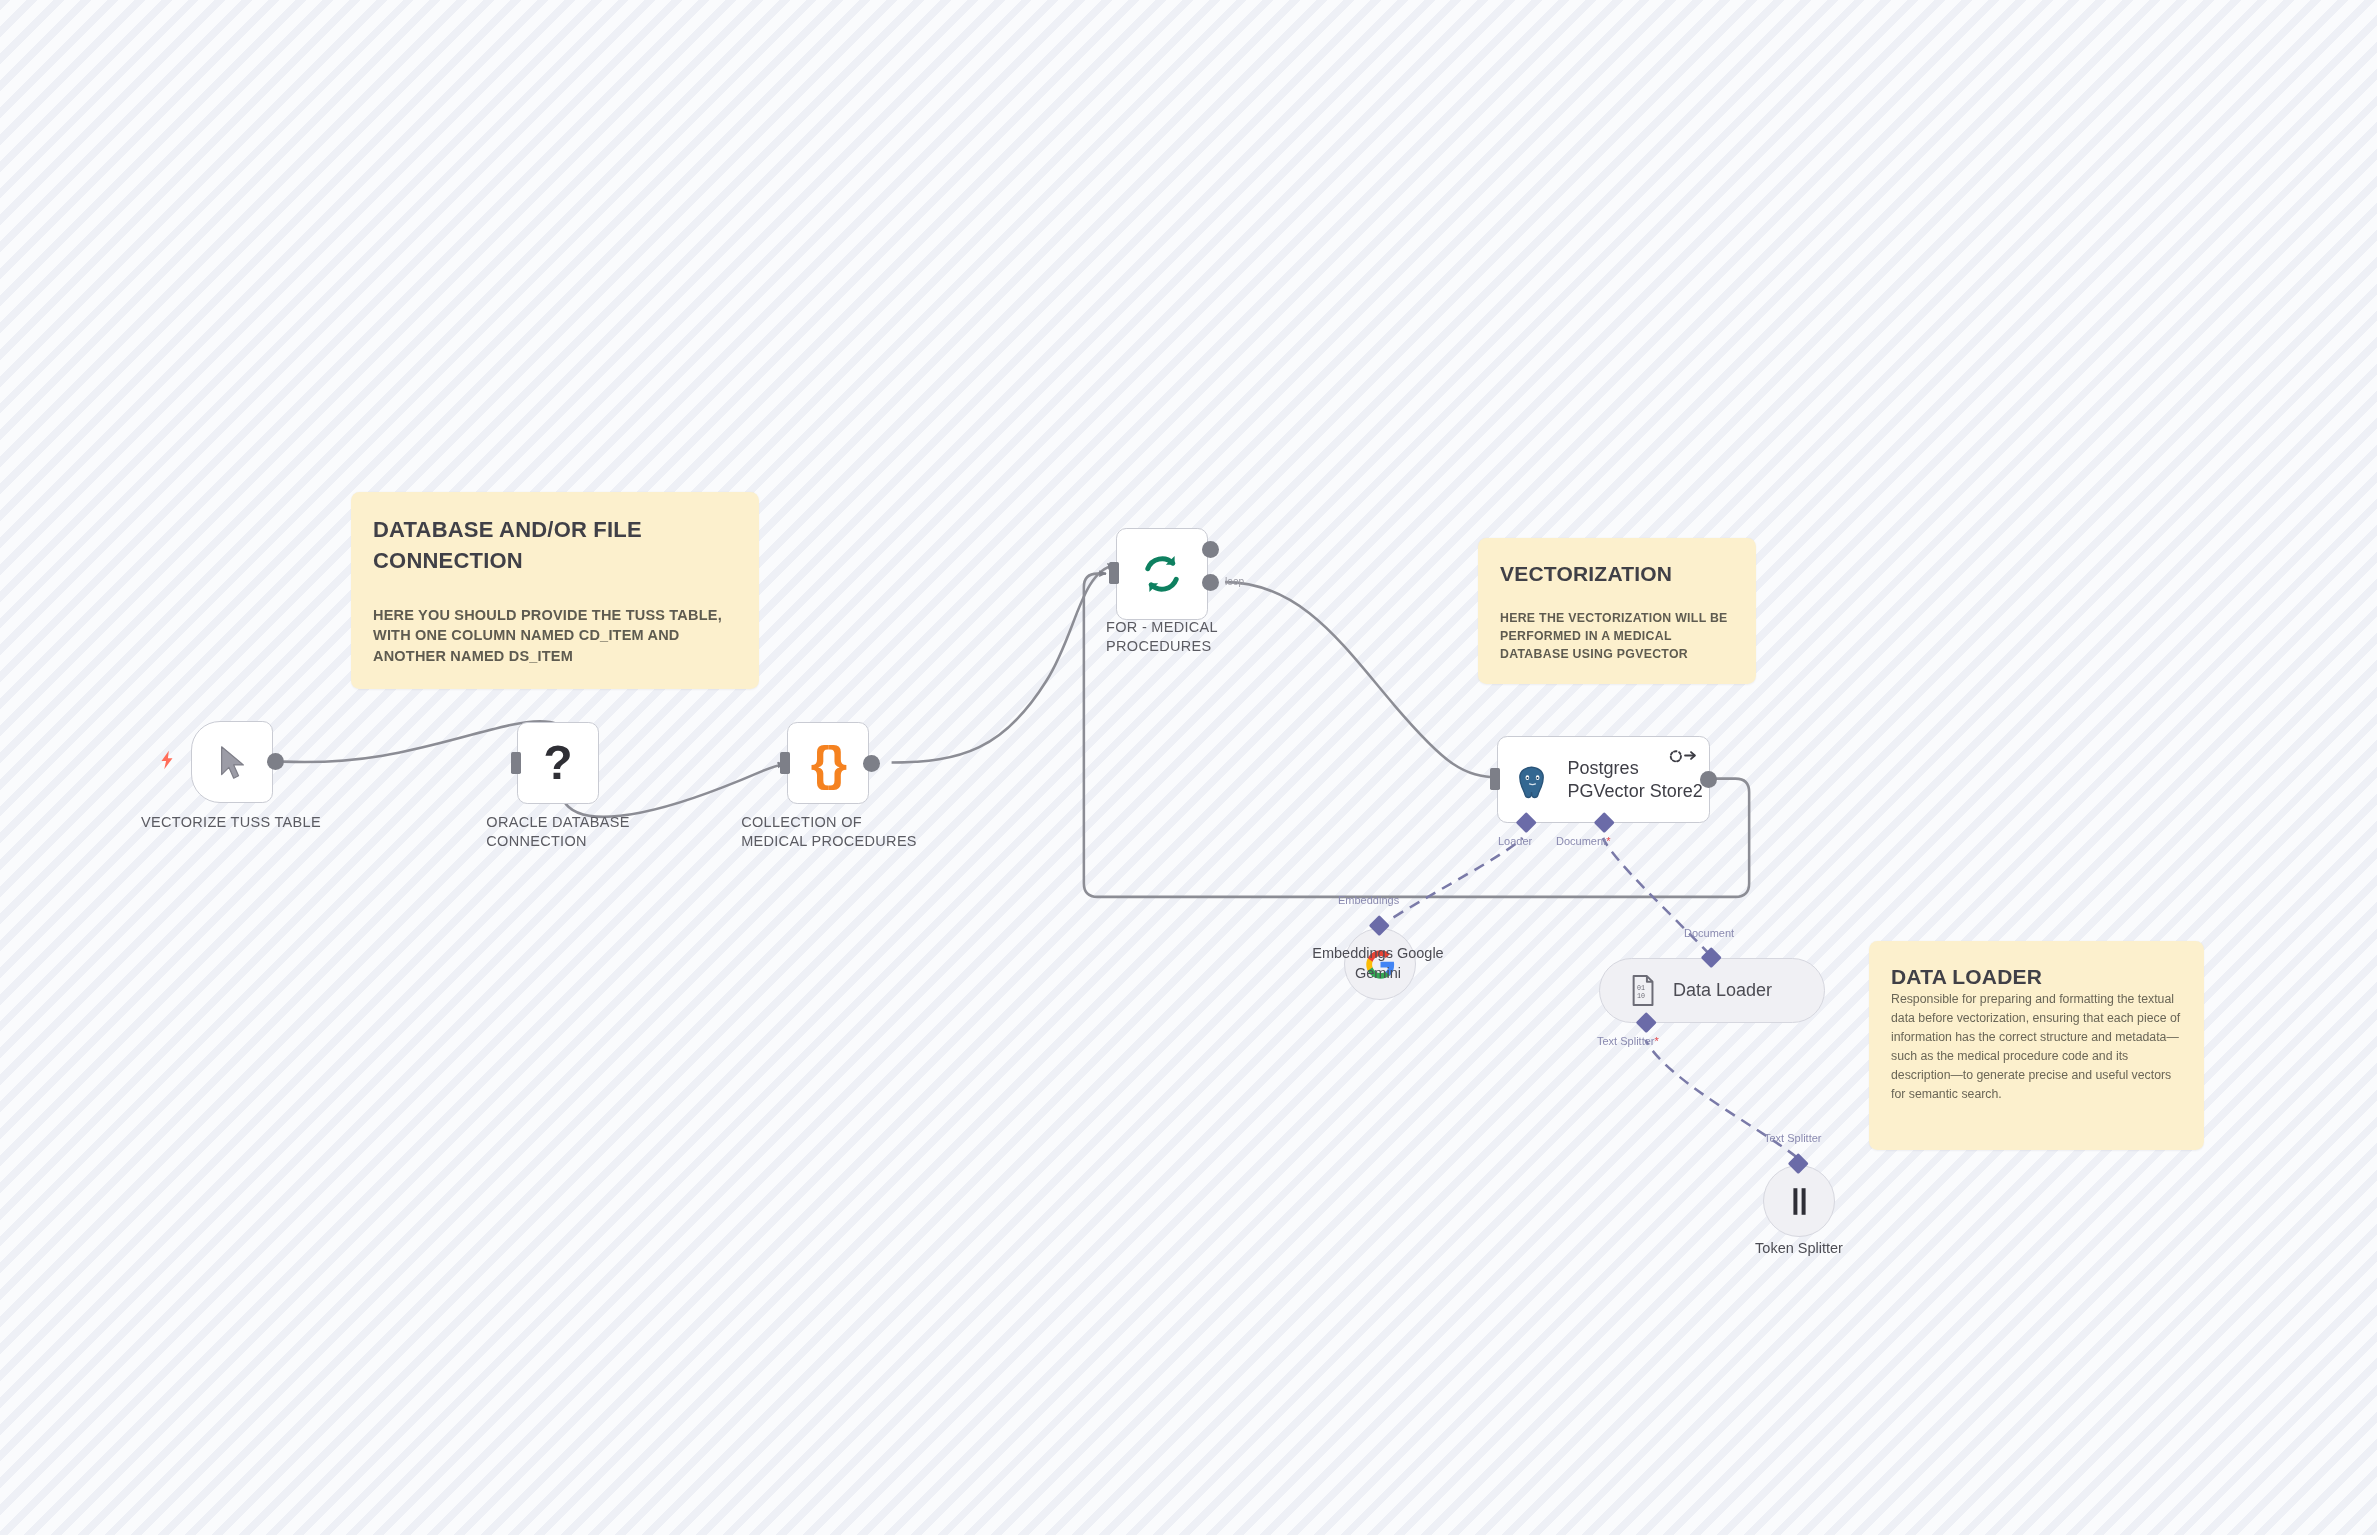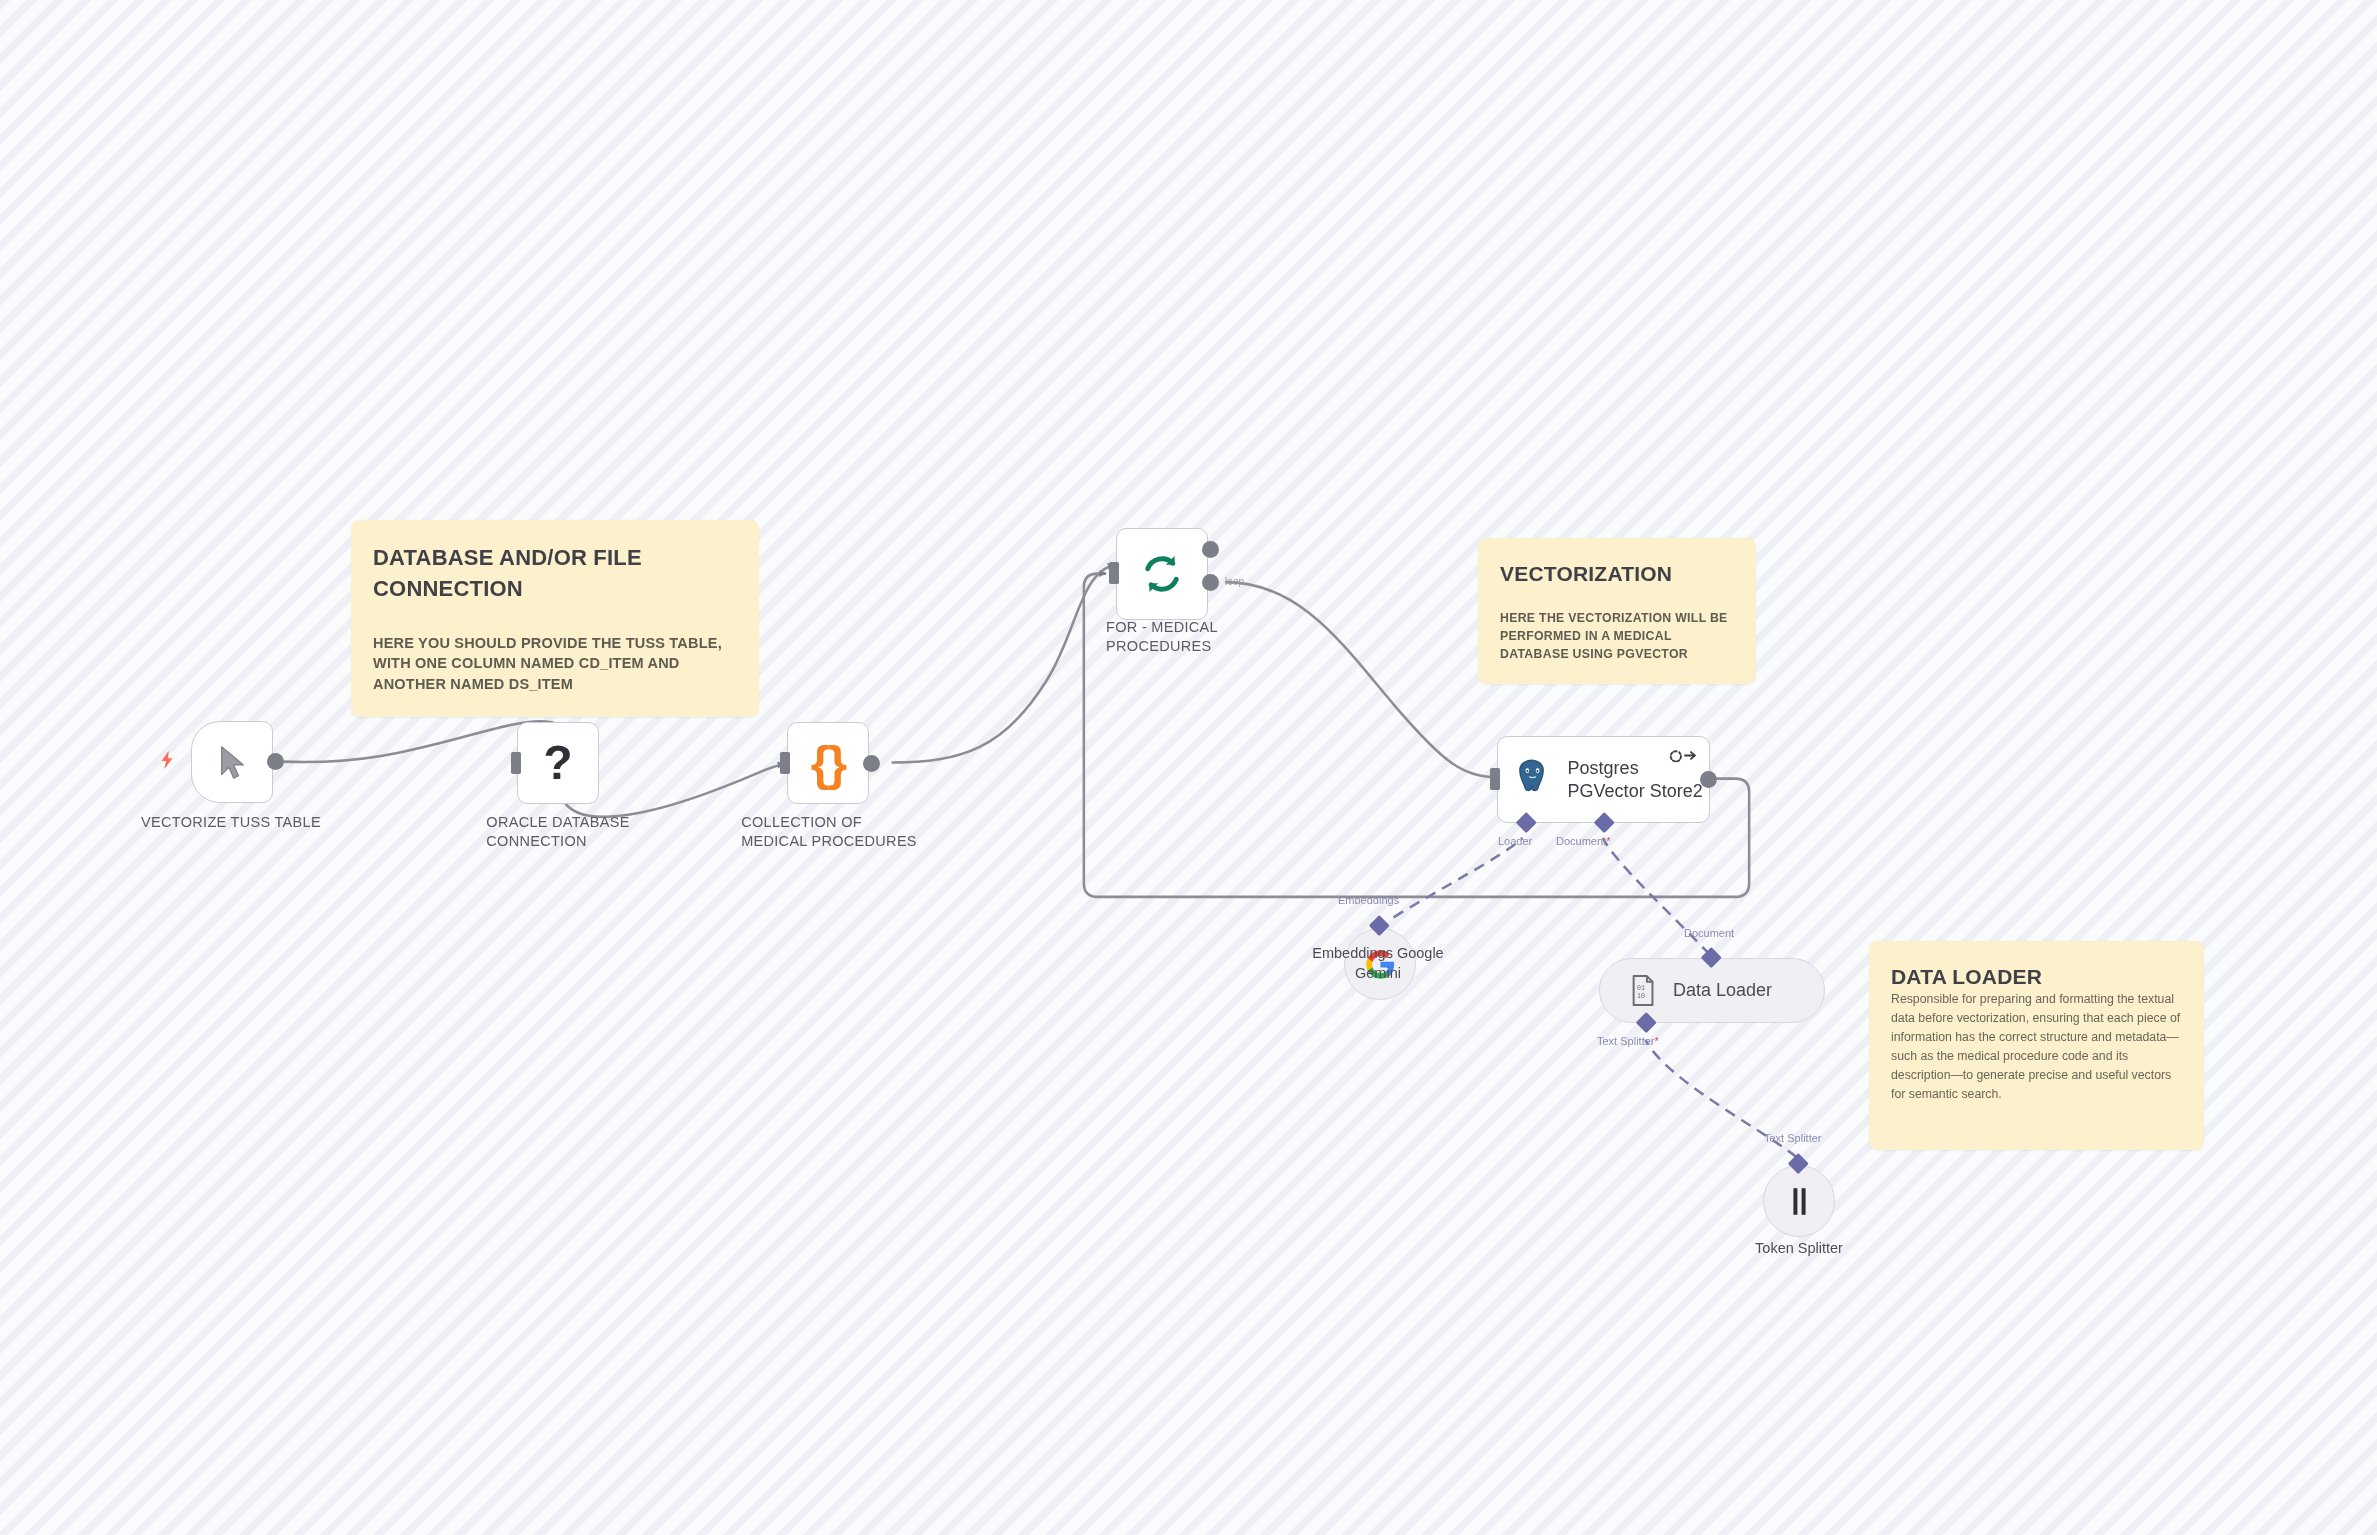--- a/index.html
+++ b/index.html
@@ -47,21 +47,21 @@
   }
   .sticky-title {
     font-weight: bold;
     color: #404047;
     letter-spacing: 0.2px;
   }
   .sticky-body {
     color: #5e5b50;
   }
 
-  .sticky.note-db { left: 351px; top: 520px; width: 408px; height: 197px; }
+  .sticky.note-db { left: 351px; top: 492px; width: 408px; height: 197px; }
   .sticky.note-db .sticky-title { font-size: 22px; line-height: 31px; }
   .sticky.note-db .sticky-body  { font-size: 14.5px; line-height: 20.4px; margin-top: 29px; font-weight: bold; letter-spacing:0.2px;}
 
   .sticky.note-vec { left: 1478px; top: 538px; width: 278px; height: 146px; }
   .sticky.note-vec .sticky-title { font-size: 21px; line-height: 27px; }
   .sticky.note-vec .sticky-body  { font-size: 12.3px; line-height: 18px; margin-top: 22px; font-weight: bold; letter-spacing:0.3px;}
 
   .sticky.note-dl { left: 1869px; top: 941px; width: 335px; height: 209px; }
   .sticky.note-dl .sticky-title { font-size: 21px; line-height: 27px; }
   .sticky.note-dl .sticky-body  { font-size: 12.3px; line-height: 19px; color:#6a6657; }
@@ -189,21 +189,21 @@
     font-weight: bold;
     line-height: 1;
     letter-spacing: -1.7px;
   }
   .qmark {
     color: #2f2f35;
     font-size: 48px;
     font-weight: bold;
     line-height: 1;
   }
-  .pg-row { display:flex; align-items:flex-start; gap:15.3px; padding-left: 15.3px; width:100%; box-sizing:border-box;}
+  .pg-row { display:flex; align-items:flex-end; gap:15.3px; padding-left: 15.3px; width:100%; box-sizing:border-box;}
   .pg-title { font-size: 18px; line-height: 23px; color:#3e3e46; }
 </style>
 </head>
 <body>
 
 <div id="canvas">
 
   <svg id="edge-layer" viewBox="0 0 2794 1805" xmlns="http://www.w3.org/2000/svg">
     <defs>
       <marker id="arrowGray" markerWidth="10" markerHeight="10" refX="8" refY="4" orient="auto" markerUnits="userSpaceOnUse">

